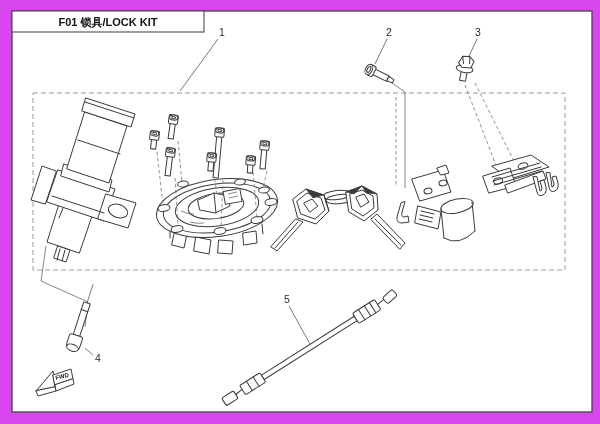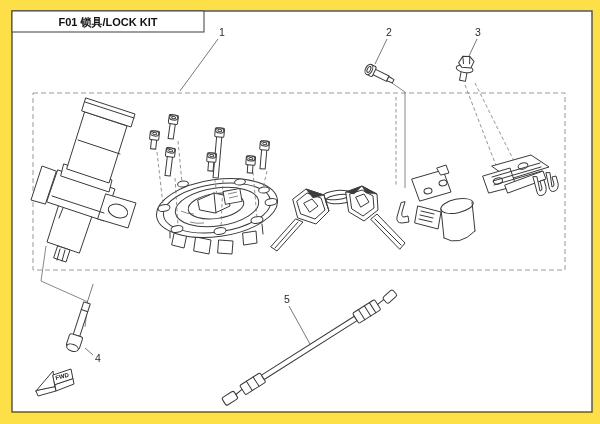--- a/index.html
+++ b/index.html
@@ -1,16 +1,16 @@
 <!DOCTYPE html>
 <html><head>
 <meta charset="utf-8">
 <style>
   html,body{margin:0;padding:0;background:#ffffff;}
-  .stage{position:relative;width:600px;height:424px;background:#fde047;overflow:hidden;
+  .stage{position:relative;width:600px;height:424px;background:#d946ef;overflow:hidden;
          font-family:"Liberation Sans","DejaVu Sans",sans-serif;}
   svg{position:absolute;left:0;top:0;}
   .ln{fill:#ffffff;stroke:#3a3a3a;stroke-width:1;stroke-linejoin:round;stroke-linecap:round;}
   .lnf{fill:none;stroke:#3a3a3a;stroke-width:1;stroke-linejoin:round;stroke-linecap:round;}
   .thin{fill:none;stroke:#555;stroke-width:.7;}
   .dk{fill:#3c3c3c;stroke:#3c3c3c;stroke-width:.6;}
   .dash{fill:none;stroke:#8f8f8f;stroke-width:.9;stroke-dasharray:5 3;}
   .ldash{fill:none;stroke:#777;stroke-width:.8;stroke-dasharray:3.5 2.5;}
   .callout{font-size:10.5px;fill:#2b2b2b;}
   .leader{stroke:#555;stroke-width:.8;fill:none;}

